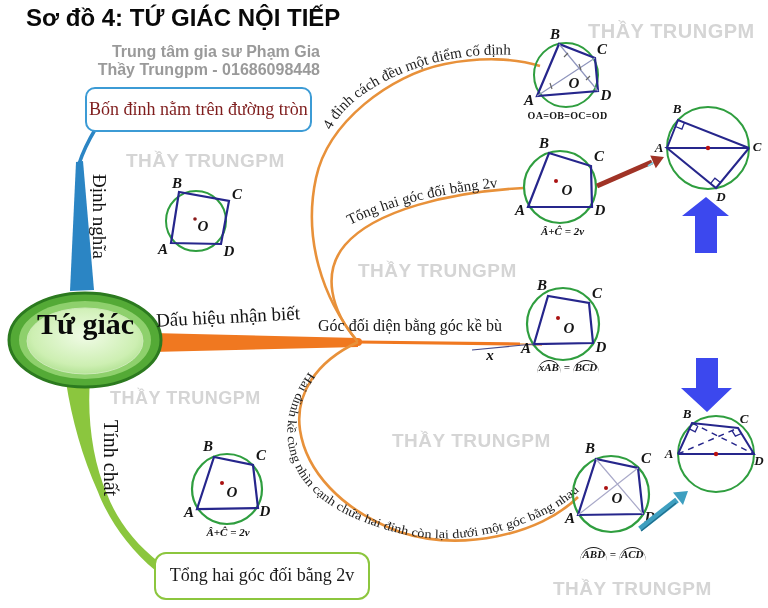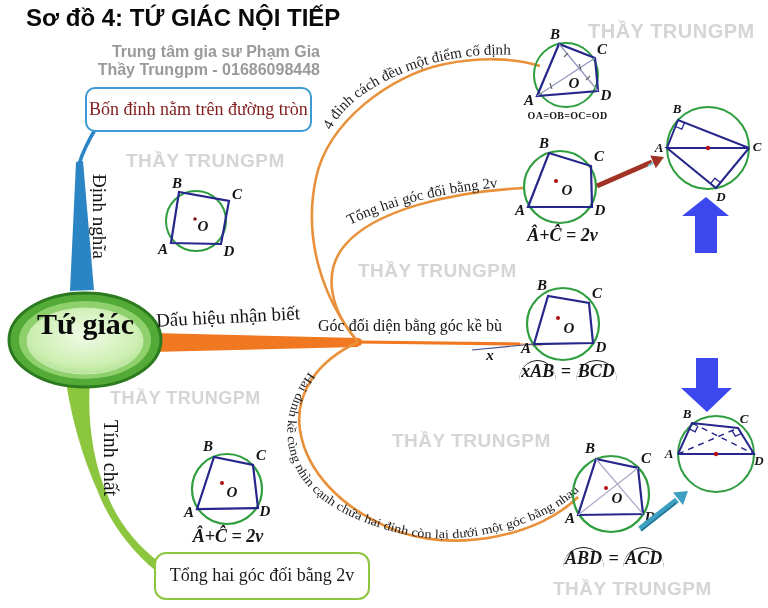--- a/index.html
+++ b/index.html
@@ -13,21 +13,21 @@
          font-size:24px;color:#090909;white-space:nowrap;}
   .subtt{font-family:"Liberation Sans","DejaVu Sans",sans-serif;font-weight:bold;
          font-size:16px;color:#9a9a9a;text-align:right;line-height:18px;white-space:nowrap;}
   .bubble{background:#fff;border:2px solid #3c9bd5;border-radius:10px;text-align:center;
           font-size:18px;color:#7f1d1d;}
   .gbox{background:#fff;border:2.5px solid #8cc63e;border-radius:12px;text-align:center;
         font-size:18px;color:#1c1c1c;}
   .serif-lbl{font-size:19px;color:#141414;white-space:nowrap;}
   .rot90{transform:rotate(90deg);transform-origin:0 0;}
   .node-text{font-weight:bold;font-size:30px;color:#0a0a0a;text-align:center;line-height:33px;}
-  .formula{font-weight:bold;font-style:italic;font-size:18px;color:#161616;
+  .formula{font-weight:bold;font-style:italic;font-size:11px;color:#161616;
            text-align:center;white-space:nowrap;}
   .formula.up{font-style:normal;font-size:10px;letter-spacing:.3px;font-family:Liberation Serif, serif;}
   .arc{display:inline-block;border-top:1.6px solid #1b1b1b;
        border-radius:55% 55% 0 0/110% 110% 0 0;padding:1px 2px 0 2px;line-height:1.05;}
   .note{background:#3845ea;border:2px solid #c03a30;text-align:center;padding-top:5px;}
   .note div{font-family:"Liberation Sans","DejaVu Sans",sans-serif;font-weight:bold;
             font-size:13.5px;line-height:19px;color:#0b0b0b;text-decoration:underline;
             text-shadow:0 0 2px #fff,0 0 3px #fff,1px 1px 2px #fff;white-space:nowrap;}
   
   text.vx{font:italic bold 15px "Liberation Serif","DejaVu Serif",serif;fill:#141414;}

